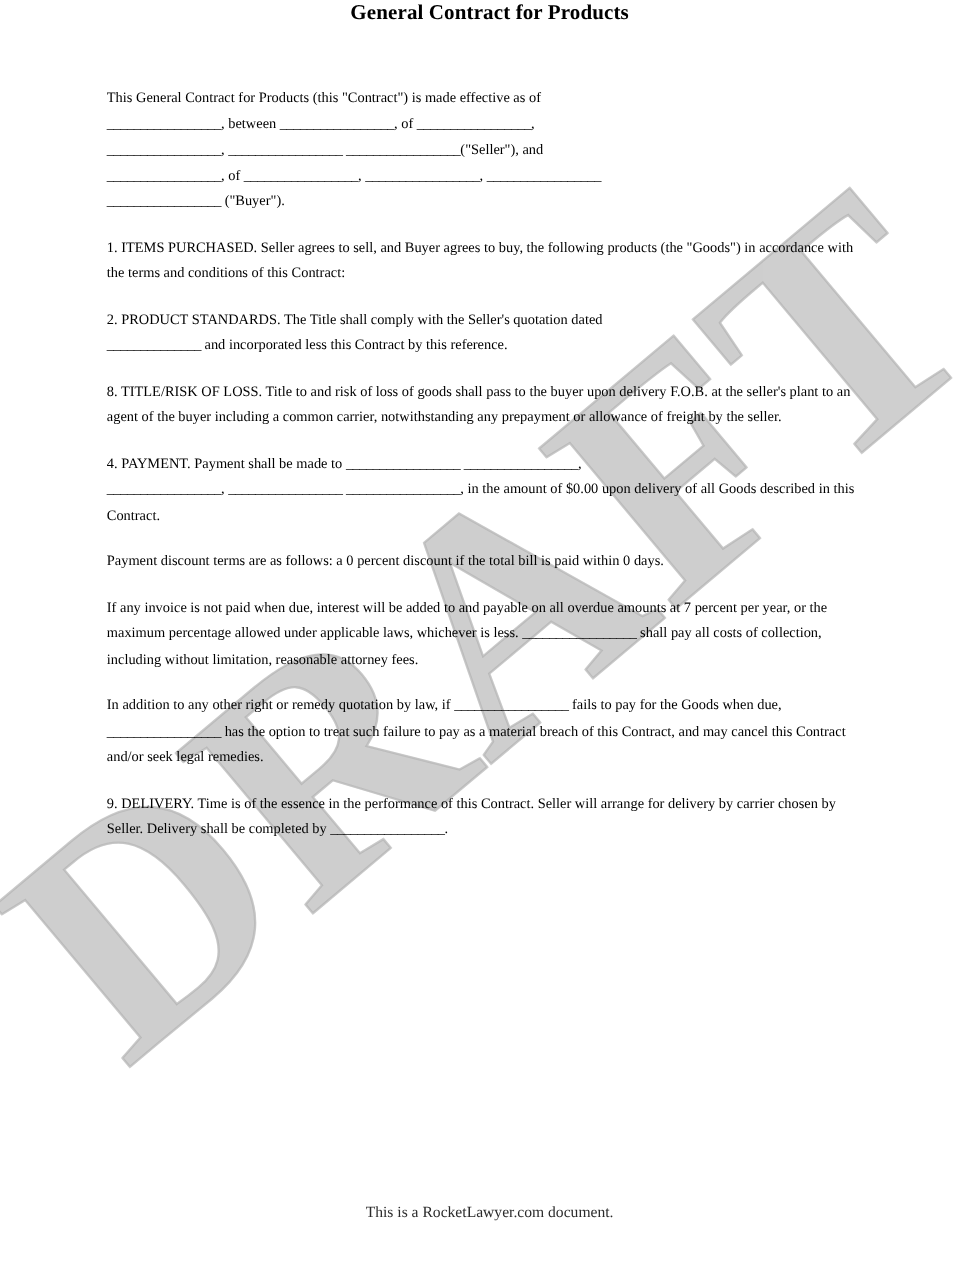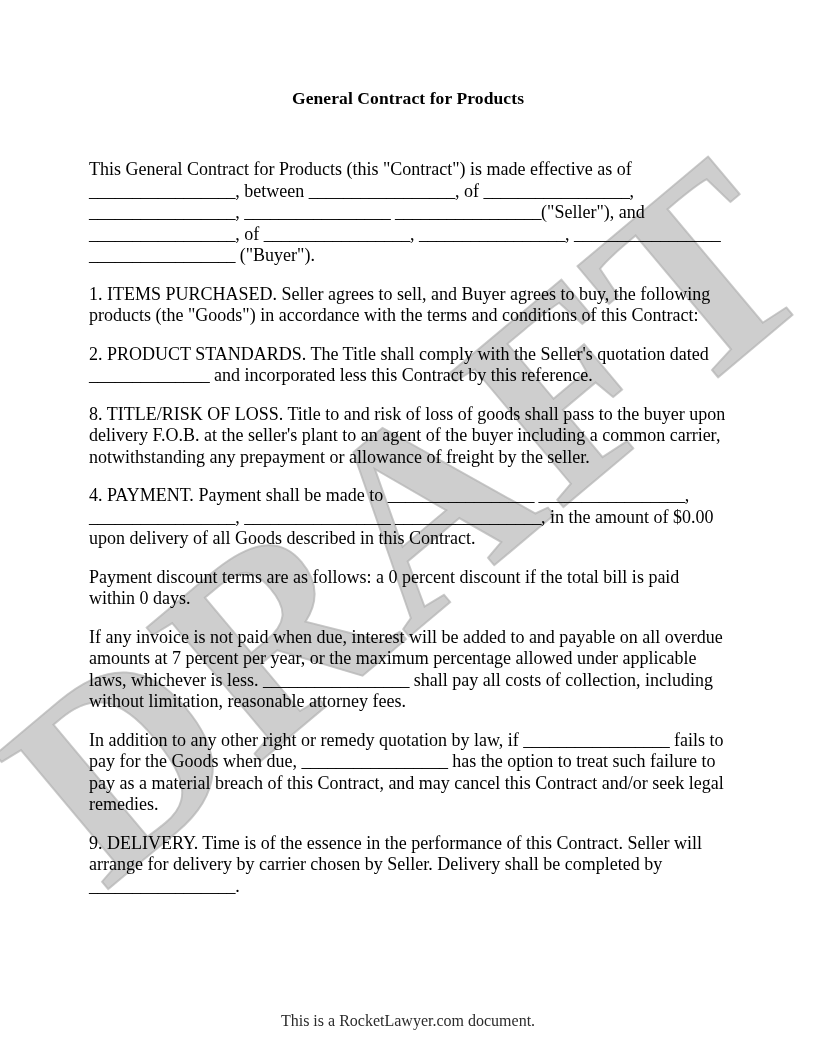--- a/index.html
+++ b/index.html
@@ -72,50 +72,49 @@
     position: relative;
     z-index: 2;
     padding: 0 89px;
   }
 
   .doc-title {
     text-align: center;
     font-size: 17.5px;
     font-weight: bold;
     margin: 0;
-    padding-top: 88px;
     letter-spacing: 0.1px;
   }
 
   .body-block {
     margin-top: 50px;
   }
 
   p.para {
     margin: 0 0 17px 0;
-    font-size: 18px;
+    font-size: 12px;
     line-height: 21.5px;
     text-align: left;
   }
 
   .sec-head {
     font-weight: normal;
   }
 
   .blank {
     letter-spacing: -0.4px;
   }
 
   .footer {
     position: absolute;
     left: 0;
-    bottom: 26px;
+    bottom: 38px;
     width: 816px;
     text-align: center;
-    font-size: 16px;
+    font-size: 13px;
     z-index: 2;
     color: #2b2b2b;
   }
 </style>
 </head>
 <body>
 
 <div class="page">
 
   <div class="watermark-layer">

